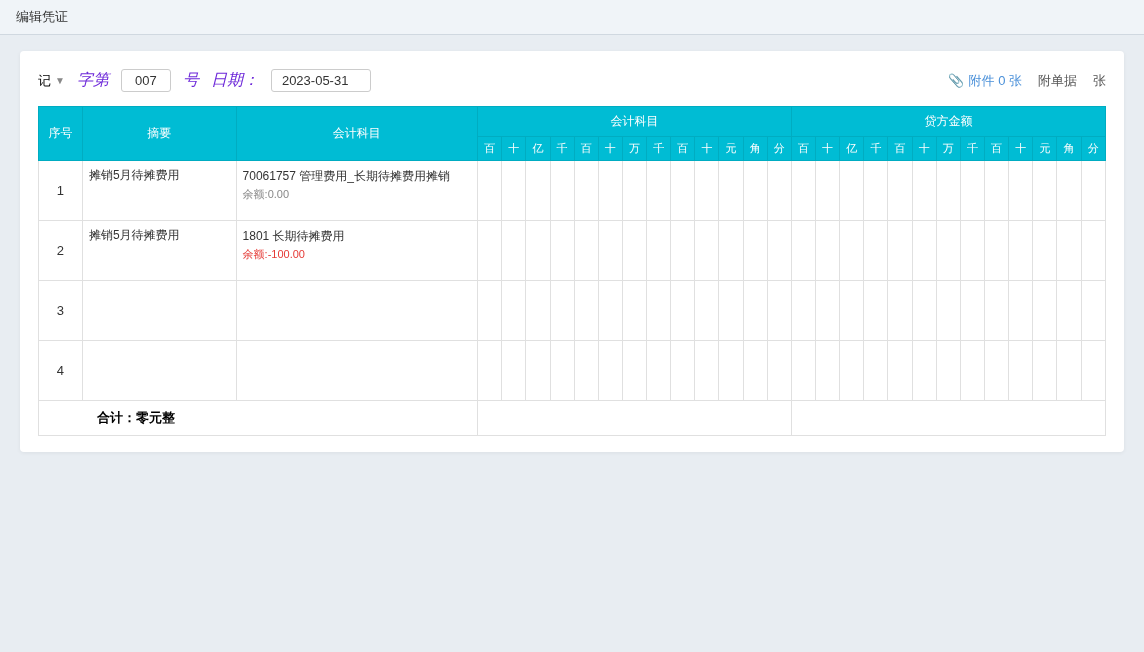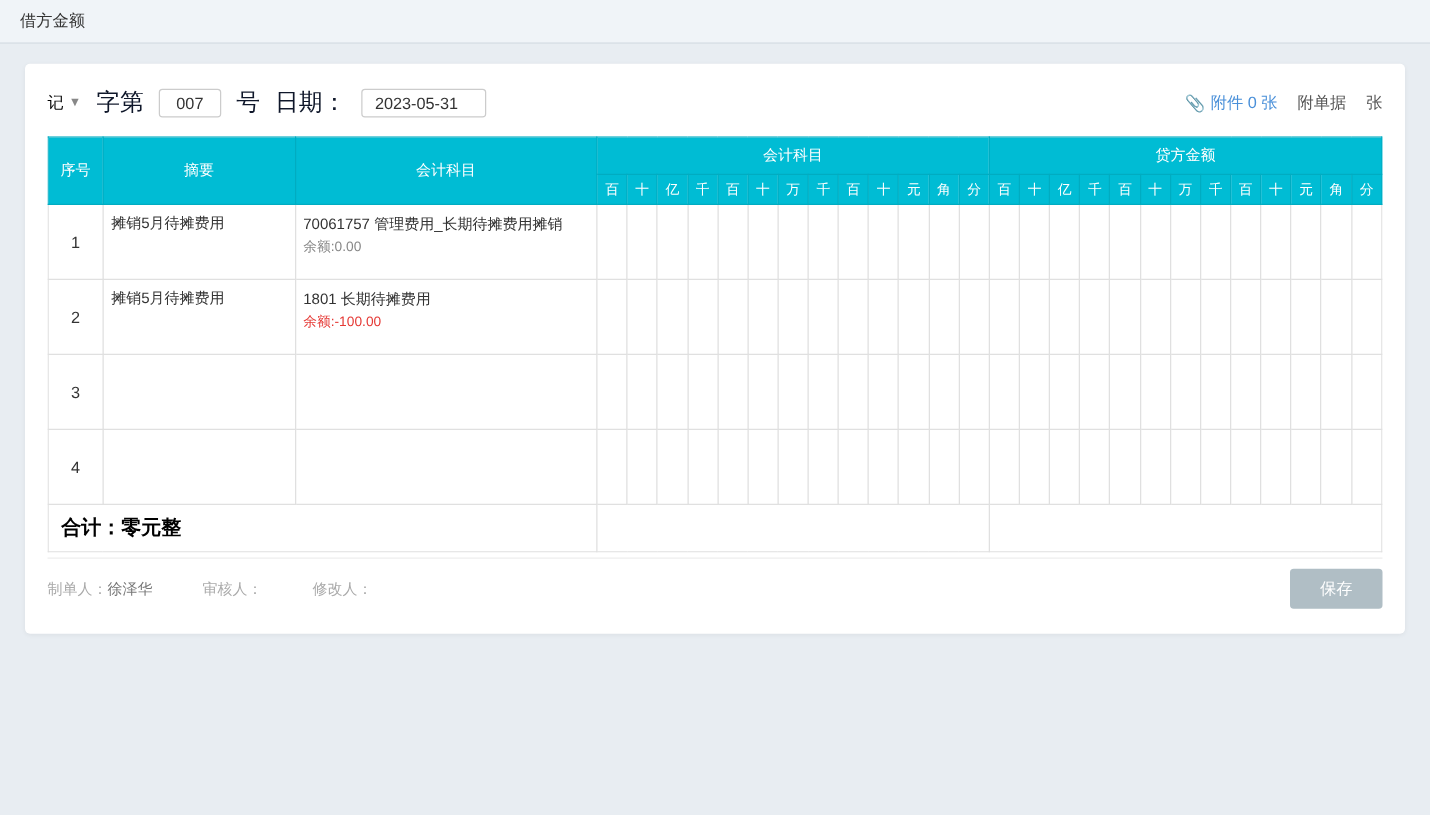--- a/index.html
+++ b/index.html
@@ -53,22 +53,23 @@
       padding: 18px 18px 16px 18px;
       box-shadow: 0 1px 4px rgba(0,0,0,0.06);
     }
     .form-row {
       display: flex;
       align-items: center;
       gap: 12px;
       margin-bottom: 14px;
     }
     .form-label {
-      color: #0f172a;
-      font-size: 19px;
+      color: #6d28d9;
+      font-size: 16px;
+      font-style: italic;
     }
     .type-select {
       display: flex;
       align-items: center;
       gap: 4px;
     }
     .chevron-icon {
       color: #888;
       font-size: 10px;
     }
@@ -191,21 +192,21 @@
       border-radius: 3px;
       padding: 7px 24px;
       font-size: 13px;
       cursor: not-allowed;
     }
   </style>
 </head>
 <body>
 
 <div class="title-bar">
-  <span>借方金额</span>
+  <span>编辑凭证</span>
 </div>
 
 <div class="main-container">
 
   <div class="card">
 
     <div class="form-row">
       <div class="type-select">
         <span>记</span>
         <span class="chevron-icon">▼</span>
@@ -392,37 +393,25 @@
               <td style="width: 22px; min-width: 18px; text-align: center; padding: 2px; border: 1px solid rgb(224, 224, 224);"></td>
               <td style="width: 22px; min-width: 18px; text-align: center; padding: 2px; border: 1px solid rgb(224, 224, 224);"></td>
               <td style="width: 22px; min-width: 18px; text-align: center; padding: 2px; border: 1px solid rgb(224, 224, 224);"></td>
               <td style="width: 22px; min-width: 18px; text-align: center; padding: 2px; border: 1px solid rgb(224, 224, 224);"></td>
               <td style="width: 22px; min-width: 18px; text-align: center; padding: 2px; border: 1px solid rgb(224, 224, 224);"></td>
             </tr>
           </tbody>
         <tfoot>
           <tr>
             <td colspan="3" style="border:1px solid #e0e0e0; padding:8px 10px;">
-              <span style="font-weight:bold; font-size:16px;">
+              <span style="font-weight:bold; font-size:13px;margin-left:48px;">
                 <span>合计：</span><span>零元整</span>
               </span>
             </td>
             <td colspan="13" style="border:1px solid #e0e0e0;"></td>
             <td colspan="13" style="border:1px solid #e0e0e0;"></td>
           </tr>
         </tfoot>
       </table>
     </div>
 
-    <div class="footer-row">
-      <span class="footer-item">
-        <span>制单人：</span><span class="footer-val">徐泽华</span>
-      </span>
-      <span class="footer-item">
-        <span>审核人：</span><span class="footer-val"></span>
-      </span>
-      <span class="footer-item">
-        <span>修改人：</span><span class="footer-val"></span>
-      </span>
-      <button class="save-btn">保存</button>
-    </div>
   </div>
 </div>
 
 </body></html>

